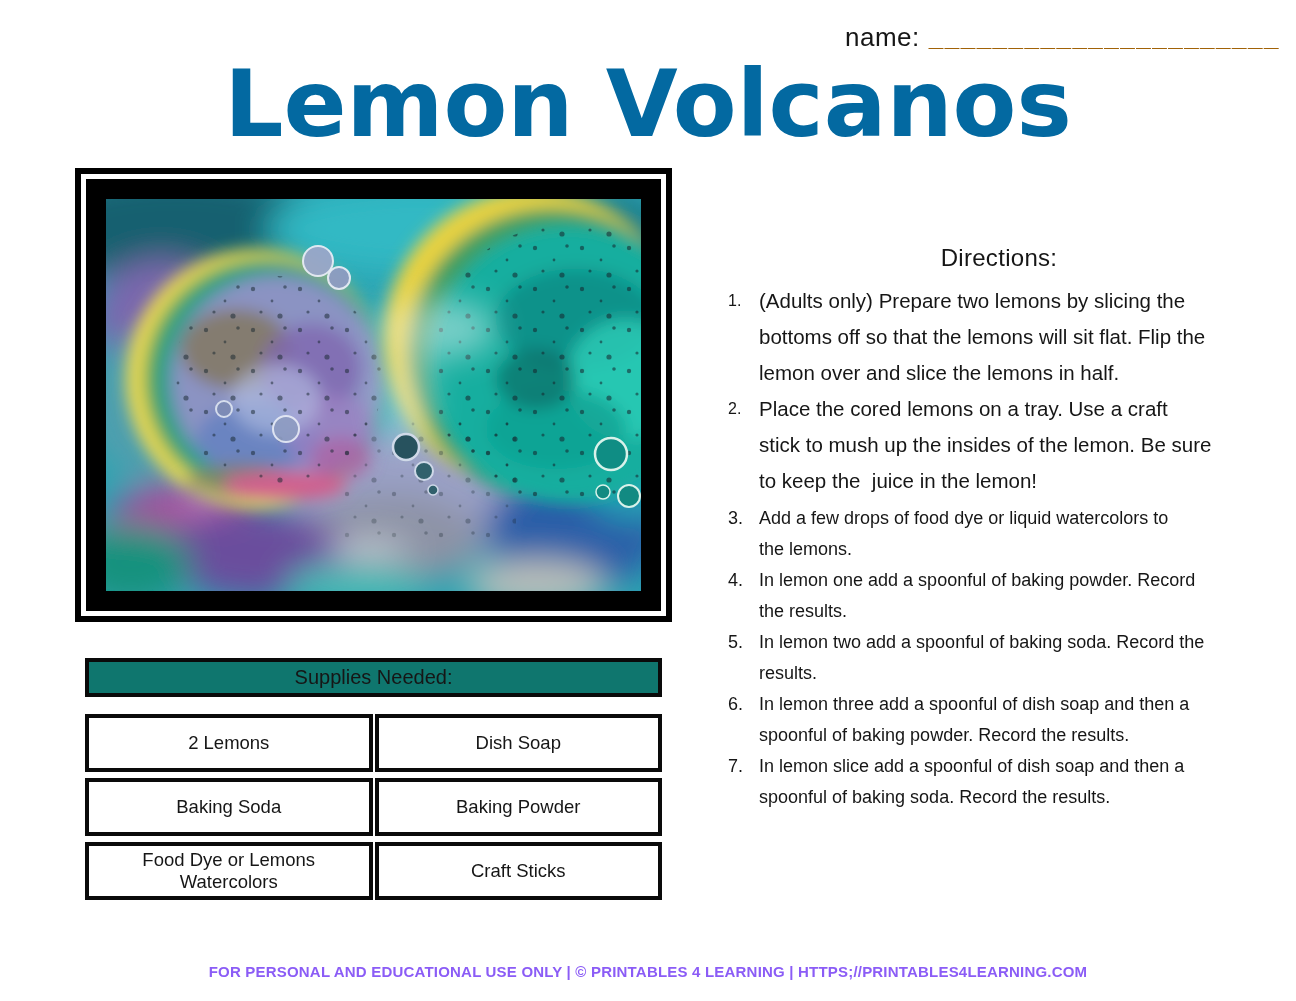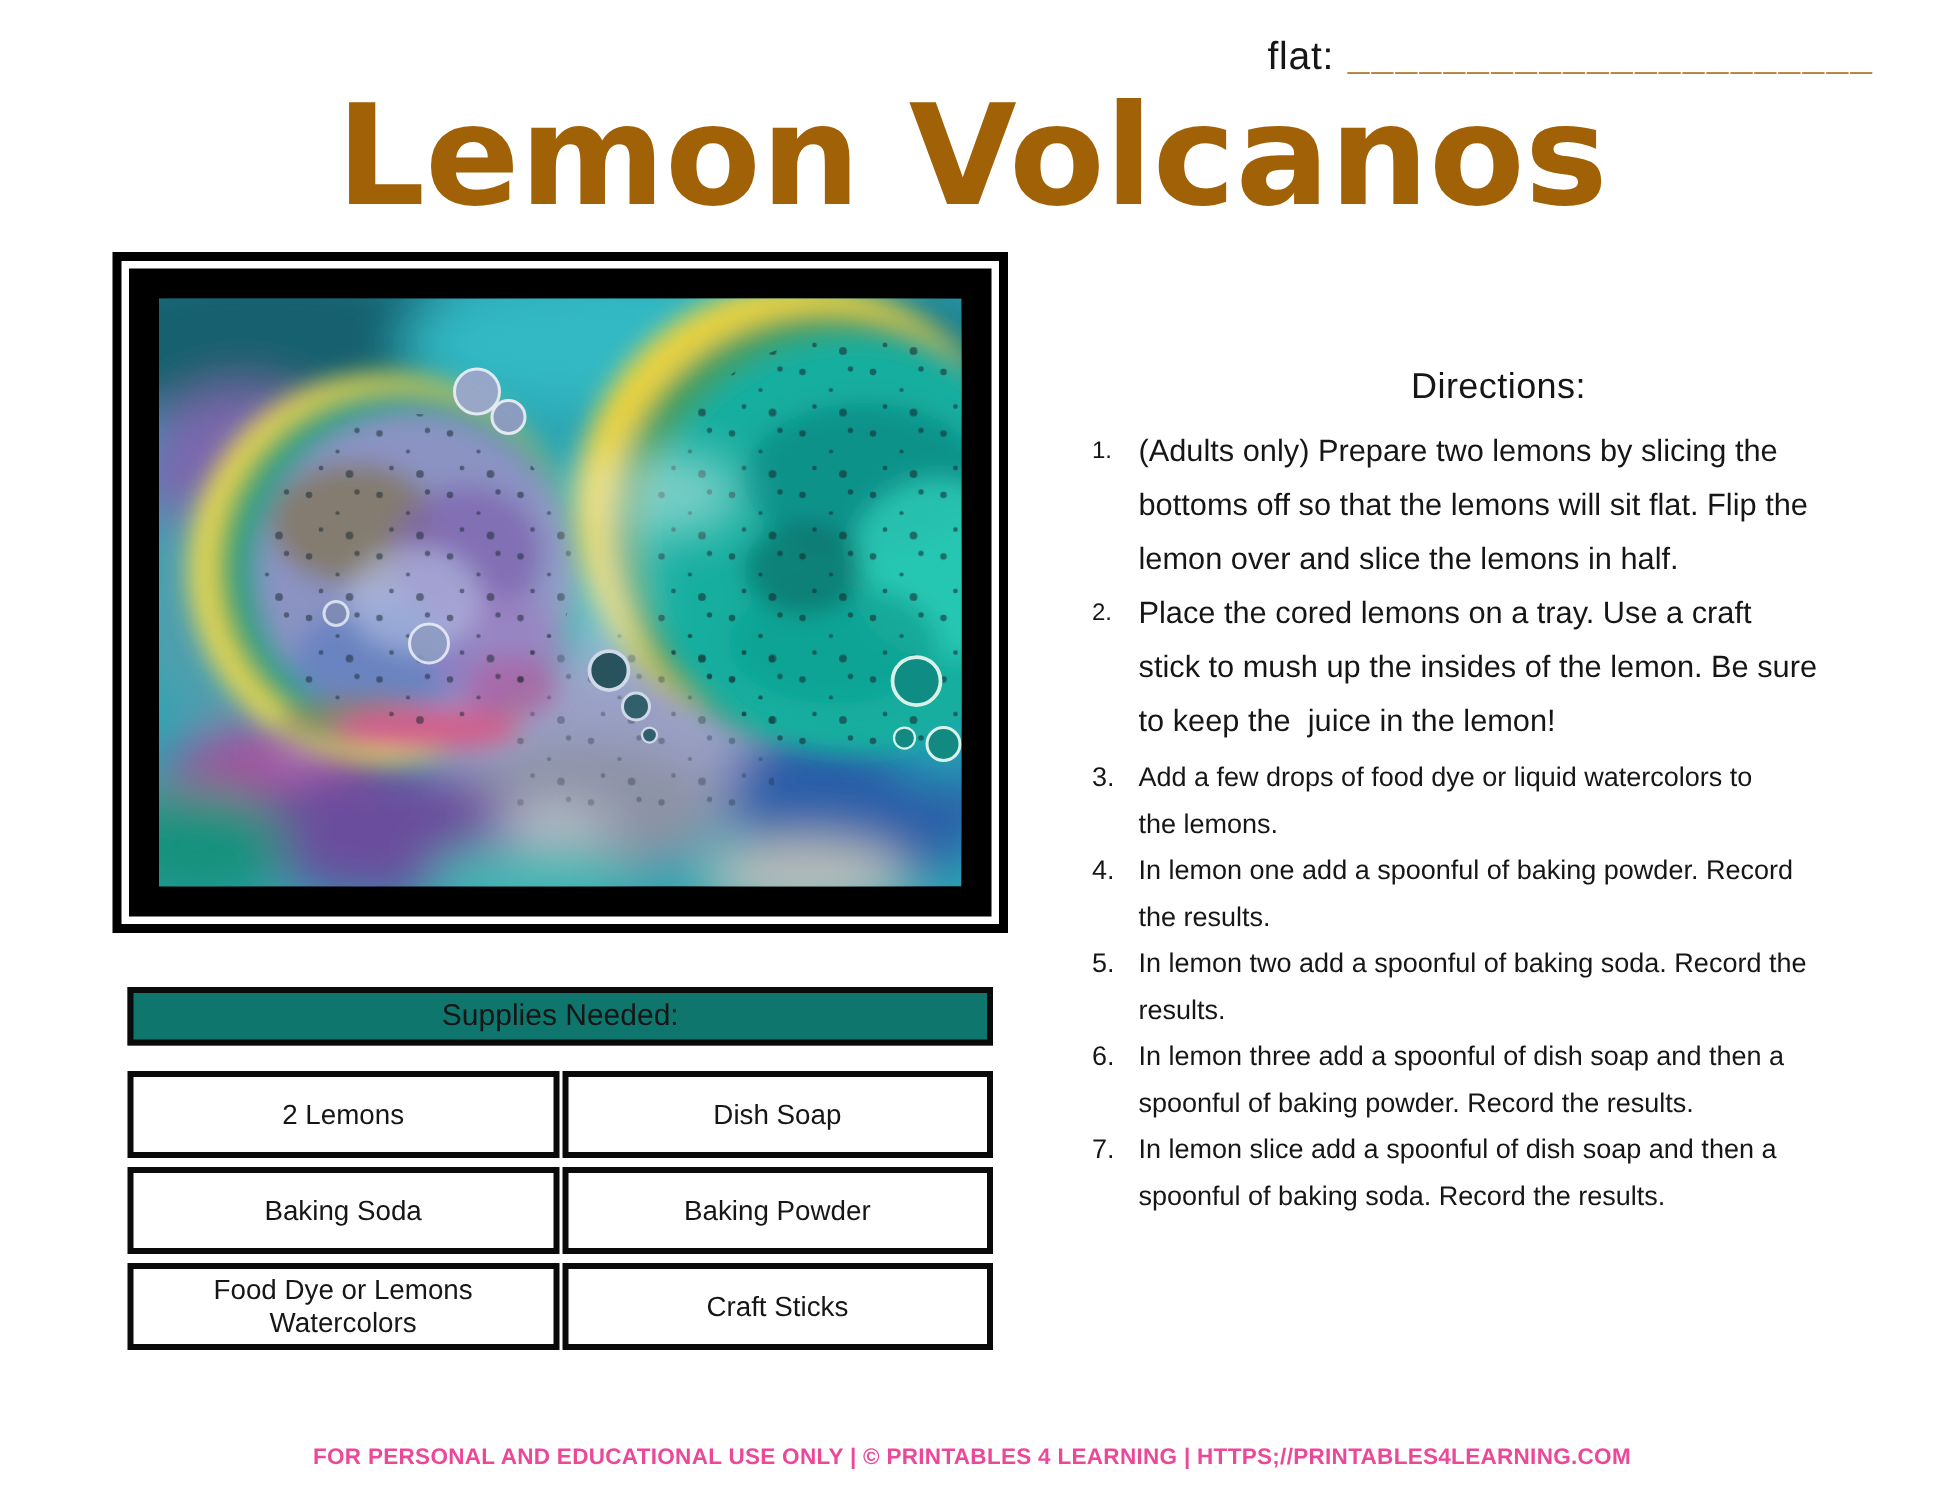--- a/index.html
+++ b/index.html
@@ -5,21 +5,21 @@
   html,body{margin:0;padding:0;background:#ffffff;}
   .page{position:relative;width:1296px;height:1001px;background:#ffffff;
         font-family:"Liberation Sans",sans-serif;color:#161616;overflow:hidden;}
 
   
   .name-row{position:absolute;top:22px;left:845px;font-size:26px;letter-spacing:.5px;white-space:nowrap;}
   .name-blank{margin-left:9px;letter-spacing:1.5px;font-weight:bold;color:#a16207;}
 
   
   .title{position:absolute;top:50px;left:0;width:100%;text-align:center;margin:0;
-         font-family:"DejaVu Sans",sans-serif;font-weight:bold;font-size:93px;line-height:108px;color:#a16207;}
+         font-family:"DejaVu Sans",sans-serif;font-weight:bold;font-size:93px;line-height:108px;color:#0369a1;}
 
   
   .photo-frame{position:absolute;left:75px;top:168px;width:597px;height:454px;box-sizing:border-box;
                border:6px solid #000;padding:5px;background:#fff;}
   .photo-mat{width:100%;height:100%;box-sizing:border-box;background:#000;padding:20px;}
   .photo{width:100%;height:100%;display:block;}
 
   
   .directions{position:absolute;left:716px;top:243px;width:566px;}
   .directions-heading{text-align:center;font-size:24px;line-height:30px;margin-bottom:10px;letter-spacing:.3px;}
@@ -35,29 +35,29 @@
                    border:4px solid #0a0a0a;display:flex;align-items:center;justify-content:center;
                    font-size:20px;background:#0f766e;}
   .supplies-grid{position:absolute;left:85px;top:714px;width:577px;display:grid;
                  grid-template-columns:1fr 1fr;column-gap:2px;row-gap:6px;border-radius:31px;}
   .supply-cell{height:58px;box-sizing:border-box;border:4px solid #0a0a0a;display:flex;
                align-items:center;justify-content:center;font-size:18.5px;background:#fff;
                text-align:center;padding:0 2px;}
 
   
   .footer{position:absolute;top:963px;left:0;width:100%;text-align:center;
-          font-size:15px;font-weight:bold;letter-spacing:.2px;color:#ec4899;}
+          font-size:15px;font-weight:bold;letter-spacing:.2px;color:#8b5cf6;}
 </style>
 </head>
 <body>
 
 <div class="page">
 
   <div class="name-row">
-    <span>flat:</span><span class="name-blank">______________________</span>
+    <span>name:</span><span class="name-blank">______________________</span>
   </div>
 
   <h1 class="title">Lemon Volcanos</h1>
 
   <div class="photo-frame">
     <div class="photo-mat">
       <svg class="photo" viewBox="0 0 535 392" preserveAspectRatio="none">
         <defs>
           <filter id="soft" x="-50%" y="-50%" width="200%" height="200%">
               <feGaussianBlur stdDeviation="16"></feGaussianBlur>

